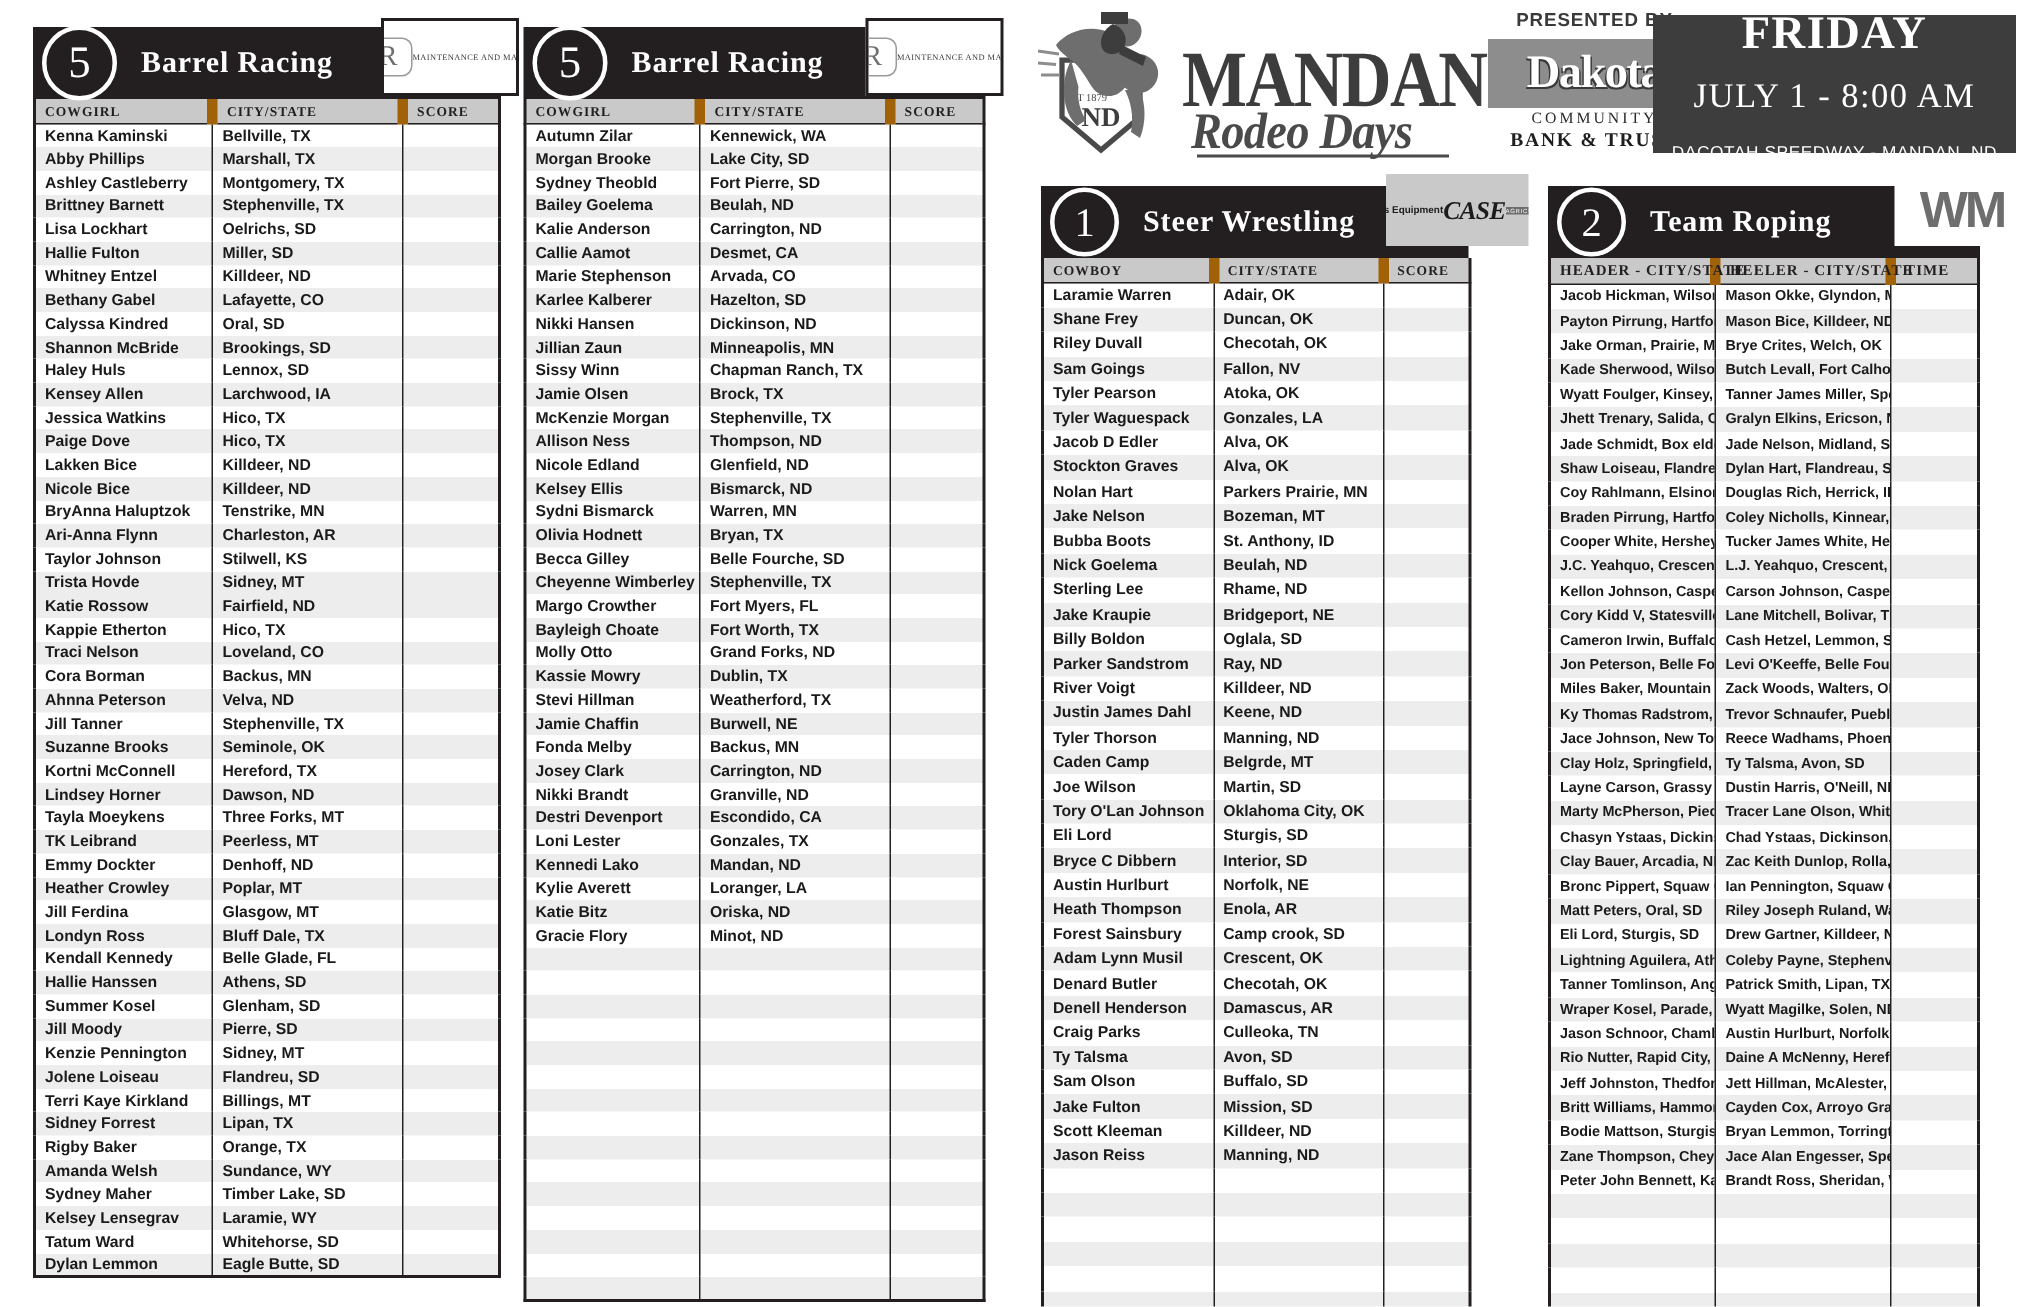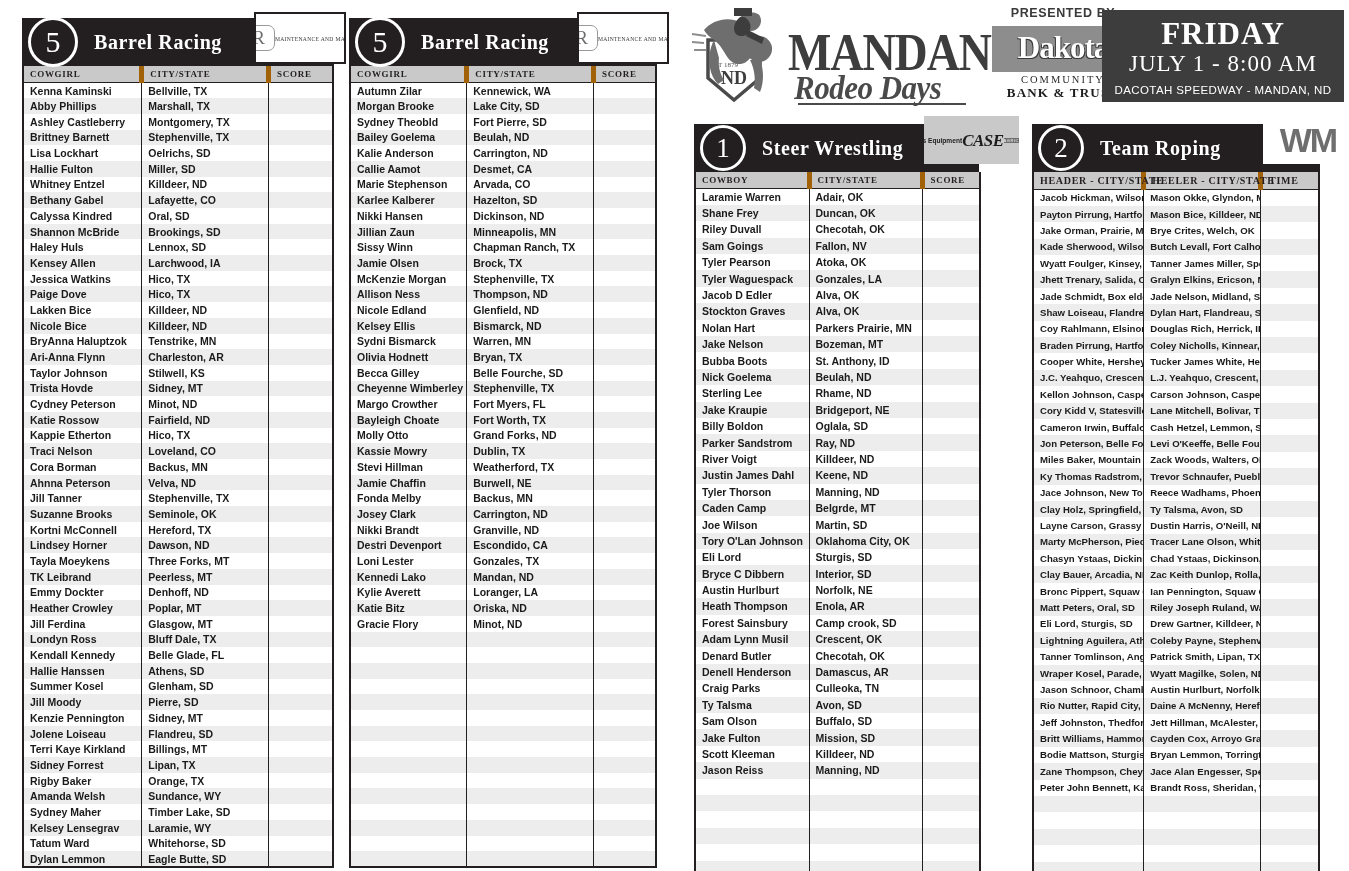--- a/index.html
+++ b/index.html
@@ -66,21 +66,21 @@
   }
   table.sheet th {
     background: #c9c9c9;
     color: #231f20;
     font-family: "Liberation Serif", serif;
     font-weight: bold;
     font-size: 9px;
     letter-spacing: .7px;
     text-align: left;
     padding: 3px 6px;
-    border-right: 5px solid #a16207;
+    border-right: 7px solid #a16207;
     border-bottom: 1px solid #231f20;
     white-space: nowrap;
   }
   table.sheet th:last-child { border-right: none; }
   table.sheet td {
     font-family: "Liberation Sans", sans-serif;
     font-weight: bold;
     font-size: 10.5px;
     color: #1a1a1a;
     padding: 0 6px;
@@ -167,20 +167,21 @@
   }
 
   .datebox {
     position: absolute; left: 412px; top: 6px;
     width: 242px; height: 92px;
     background: #3d3d3d;
     color: #ffffff;
     display: flex; flex-direction: column;
     align-items: center; justify-content: center;
     padding-top: 2px;
+    gap: 12px;
   }
   .date-day {
     font-family: "Liberation Serif", serif;
     font-weight: bold; font-size: 31px; letter-spacing: 1px; line-height: 1;
   }
   .date-time {
     font-family: "Liberation Serif", serif;
     font-size: 23px; letter-spacing: 1px; line-height: 1.15; margin-top: 2px;
   }
   .date-place {
@@ -407,25 +408,20 @@
           <tr>
             <td>Taylor Johnson</td>
             <td>Stilwell, KS</td>
             <td class="score-cell"></td>
           </tr>
           <tr class="zebra">
             <td>Trista Hovde</td>
             <td>Sidney, MT</td>
             <td class="score-cell"></td>
           </tr>
-          <tr>
-            <td>Cydney Peterson</td>
-            <td>Minot, ND</td>
-            <td class="score-cell"></td>
-          </tr>
           <tr class="zebra">
             <td>Katie Rossow</td>
             <td>Fairfield, ND</td>
             <td class="score-cell"></td>
           </tr>
           <tr>
             <td>Kappie Etherton</td>
             <td>Hico, TX</td>
             <td class="score-cell"></td>
           </tr>

